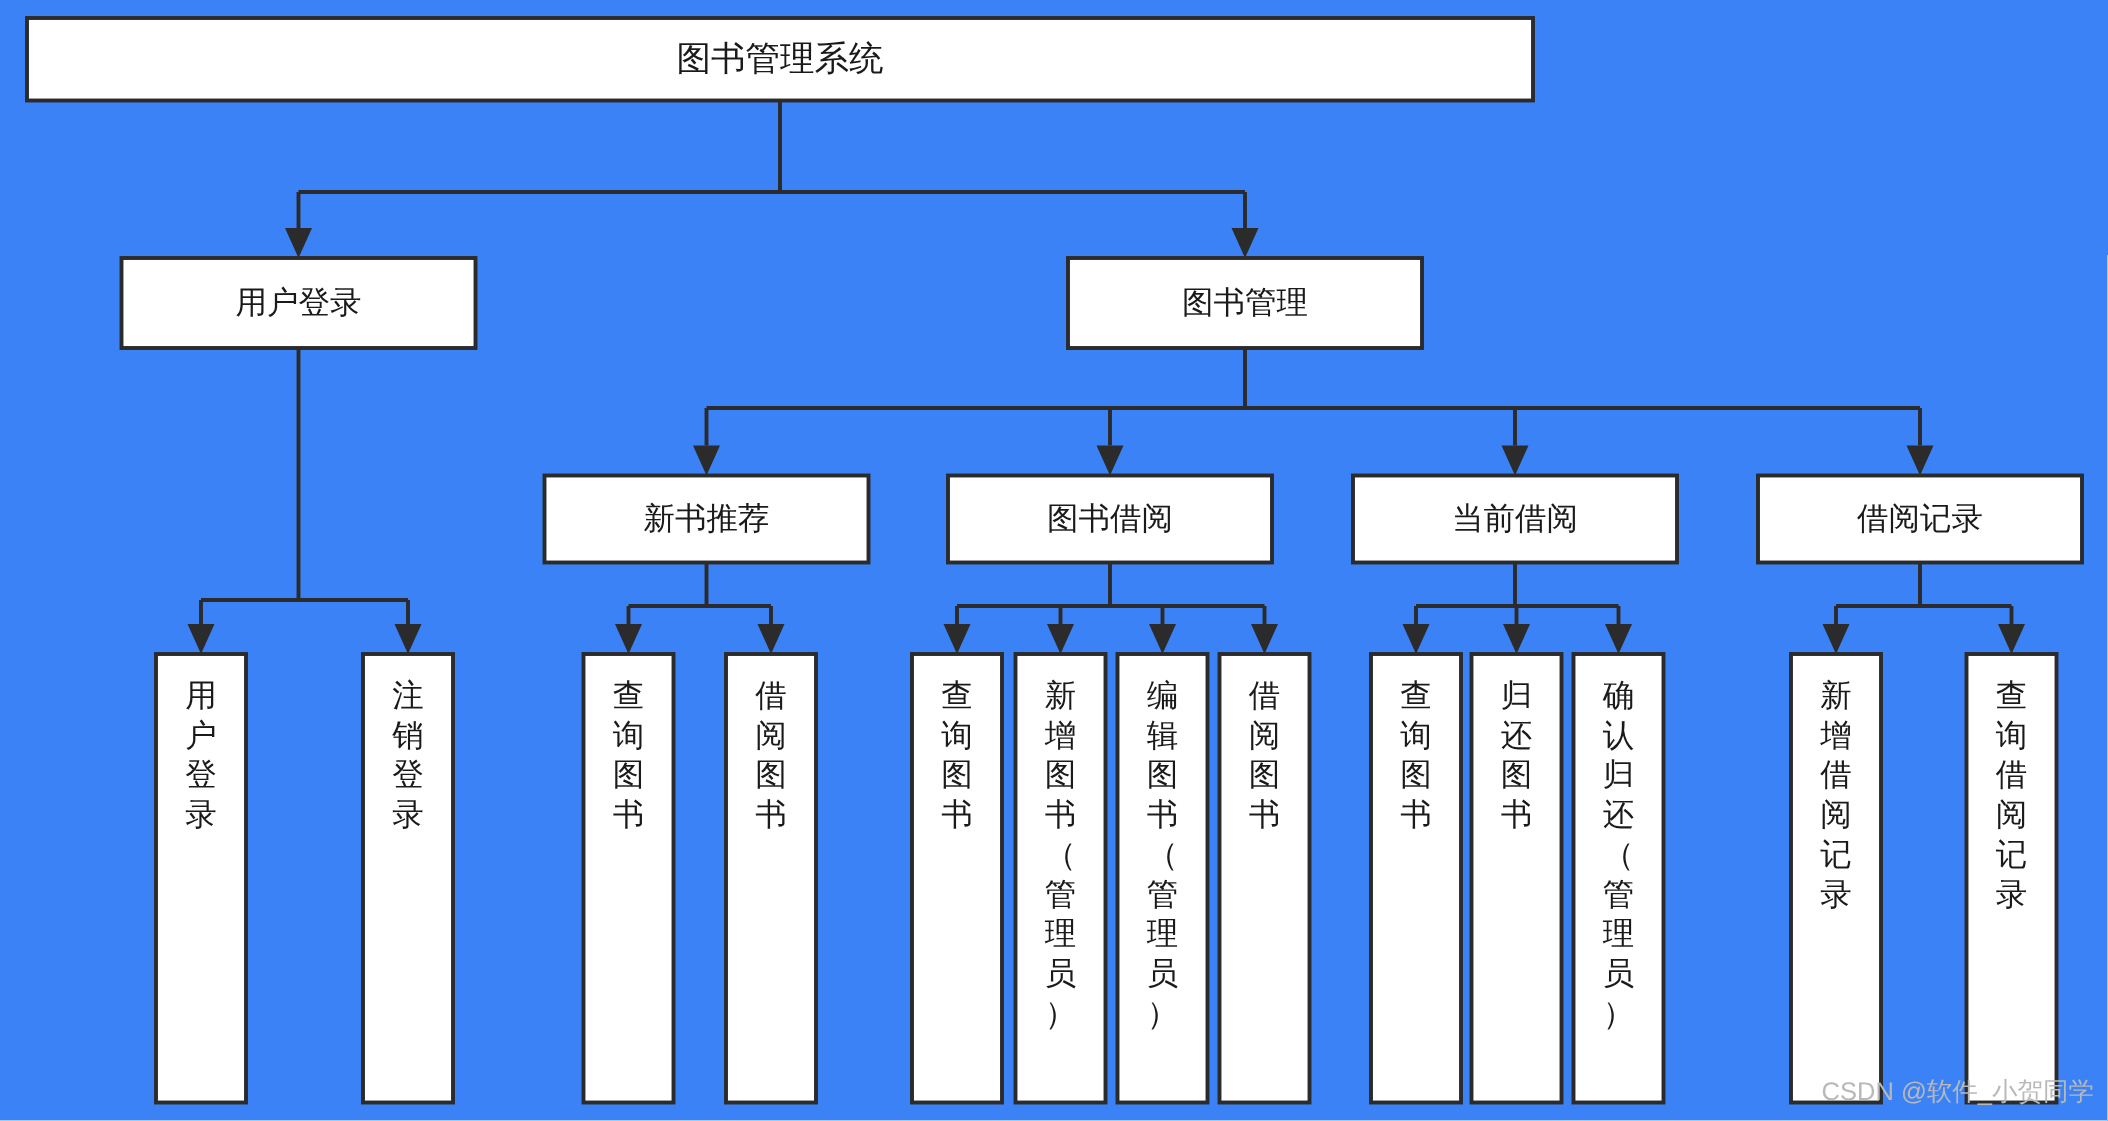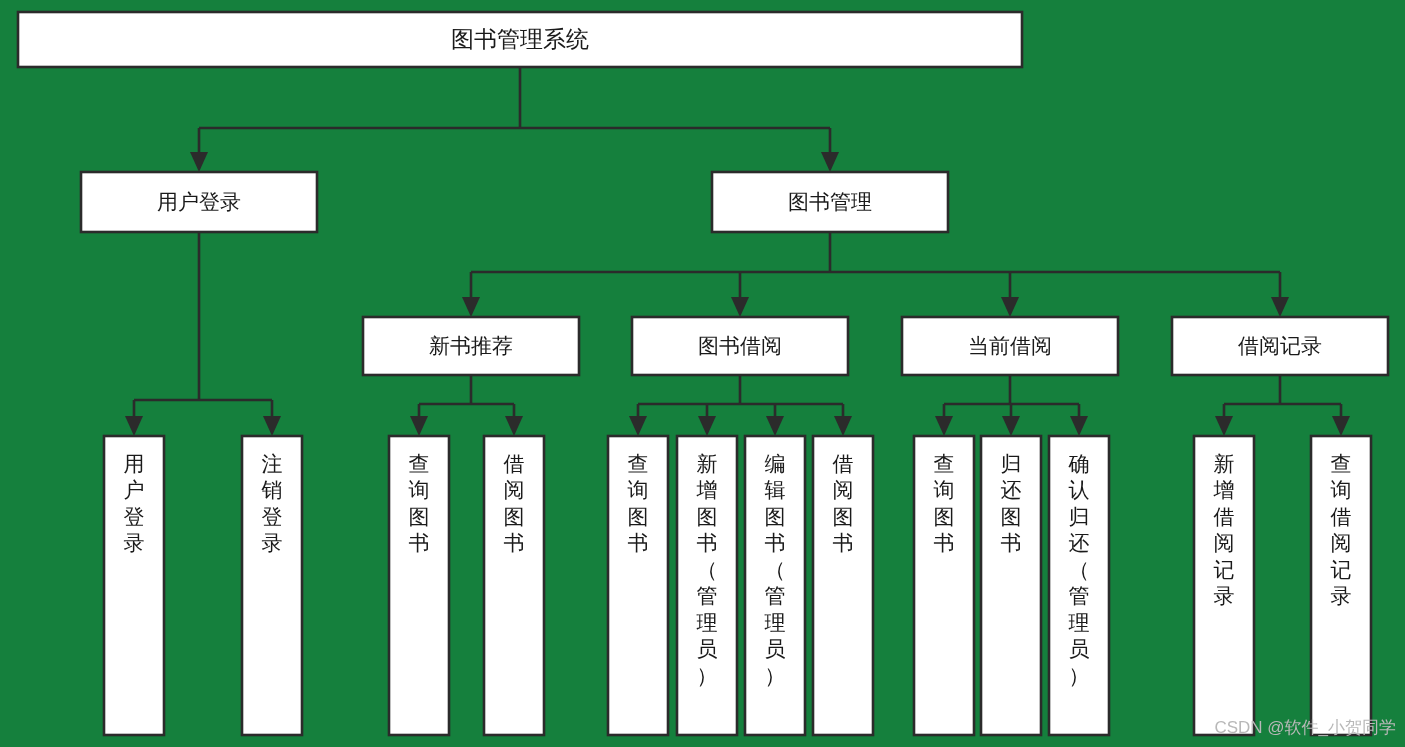--- a/index.html
+++ b/index.html
@@ -7,21 +7,21 @@
     padding: 0;
     background: #ffffff;
   }
   body {
     font-family: "Liberation Sans", "DejaVu Sans", sans-serif;
   }
   #diagram-root {
     position: relative;
     width: 1405px;
     height: 747px;
-    background: #15803d;
+    background: #3b82f6;
     overflow: hidden;
   }
   svg#flow {
     position: absolute;
     left: 0;
     top: 0;
     width: 1405px;
     height: 747px;
     display: block;
   }

